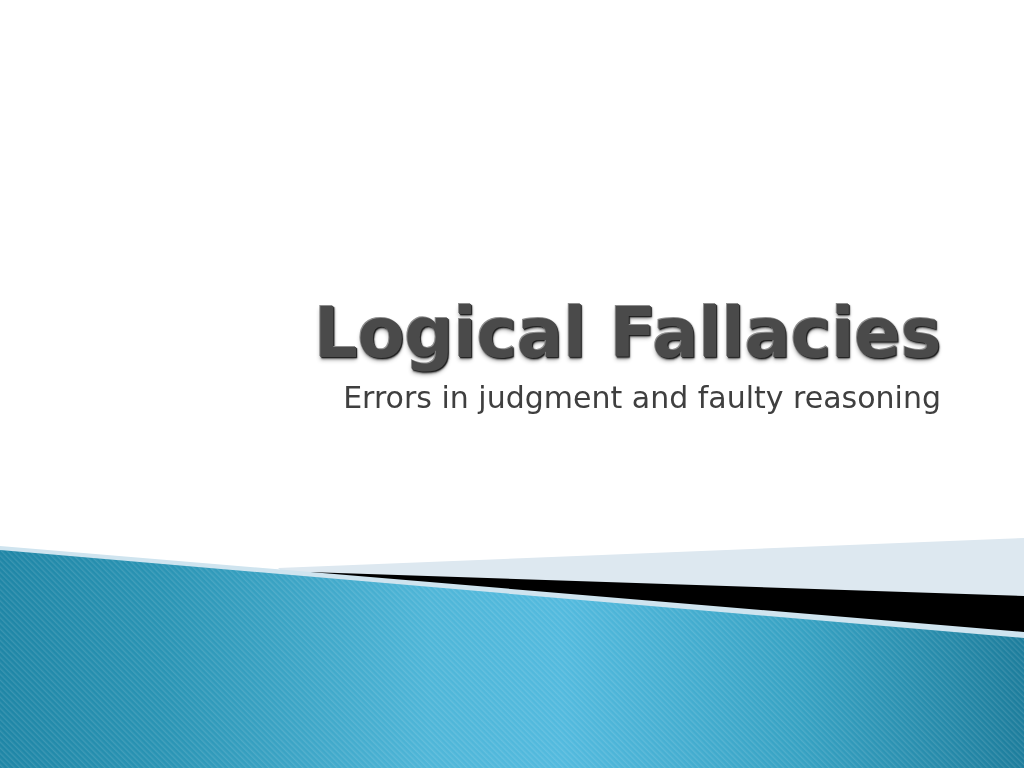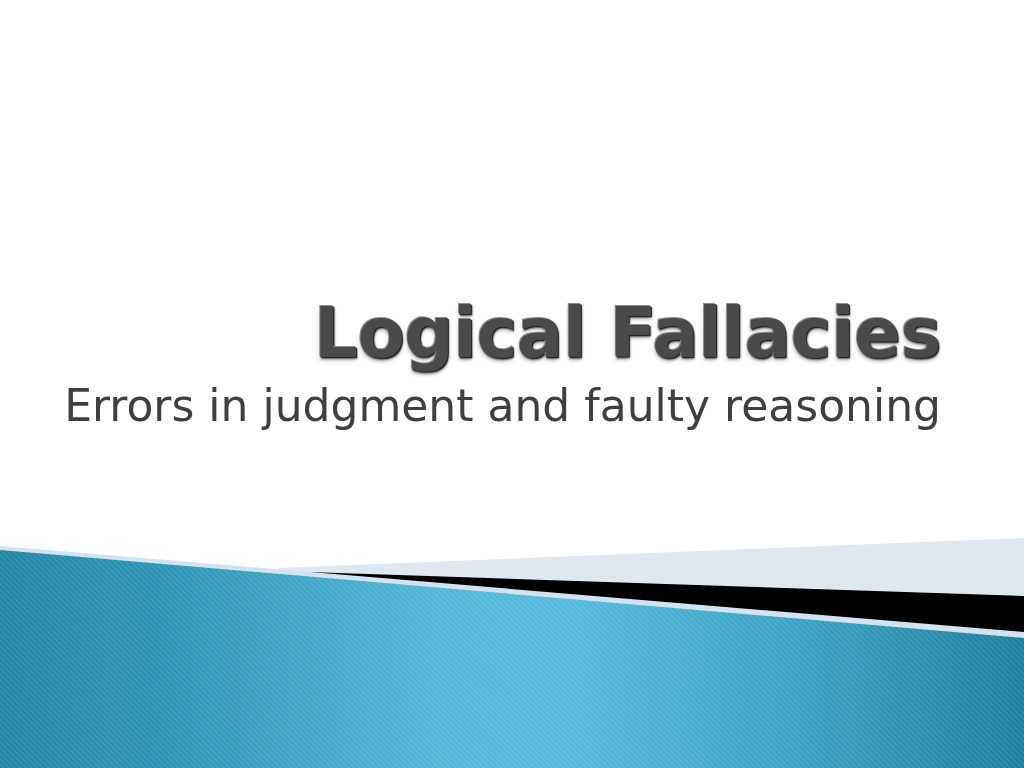--- a/index.html
+++ b/index.html
@@ -39,21 +39,21 @@
     text-shadow:
       -1px -1px 0px #8e8e8e,
        1px  1px 1px #1c1c1c,
        1px  2px 2px rgba(0,0,0,0.45),
        0px  3px 4px rgba(0,0,0,0.30);
   }
 
   .slide-subtitle {
     margin: 10px 0 0 0;
     font-family: "DejaVu Sans", "Liberation Sans", sans-serif;
-    font-size: 44px;
+    font-size: 30px;
     font-weight: 400;
     line-height: 1.15;
     color: #3f3f3f;
   }
 
   
   .decor {
     position: absolute;
     left: 0;
     bottom: 0;

